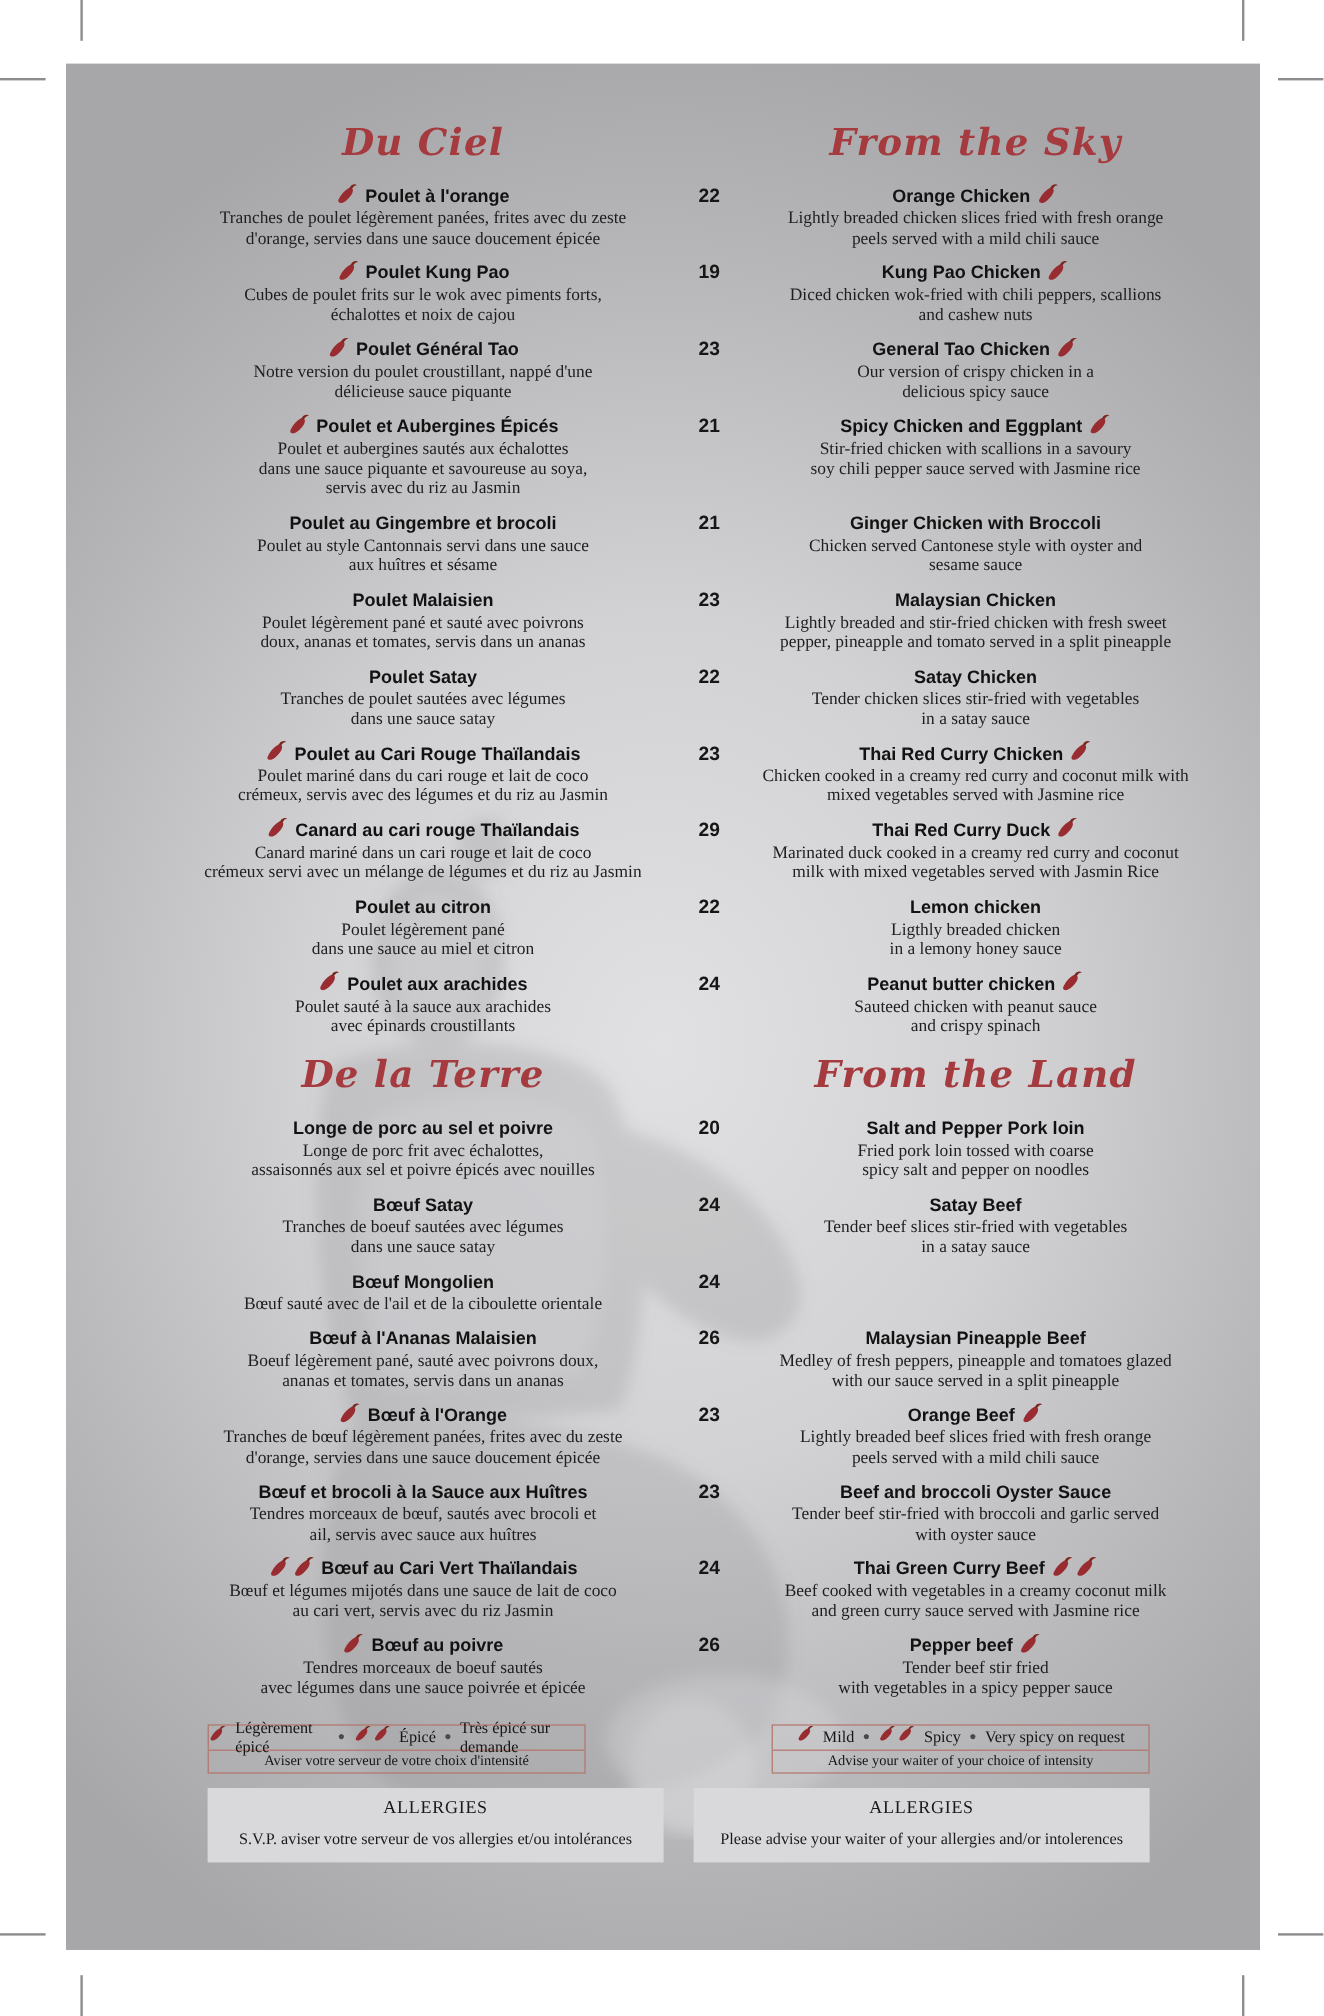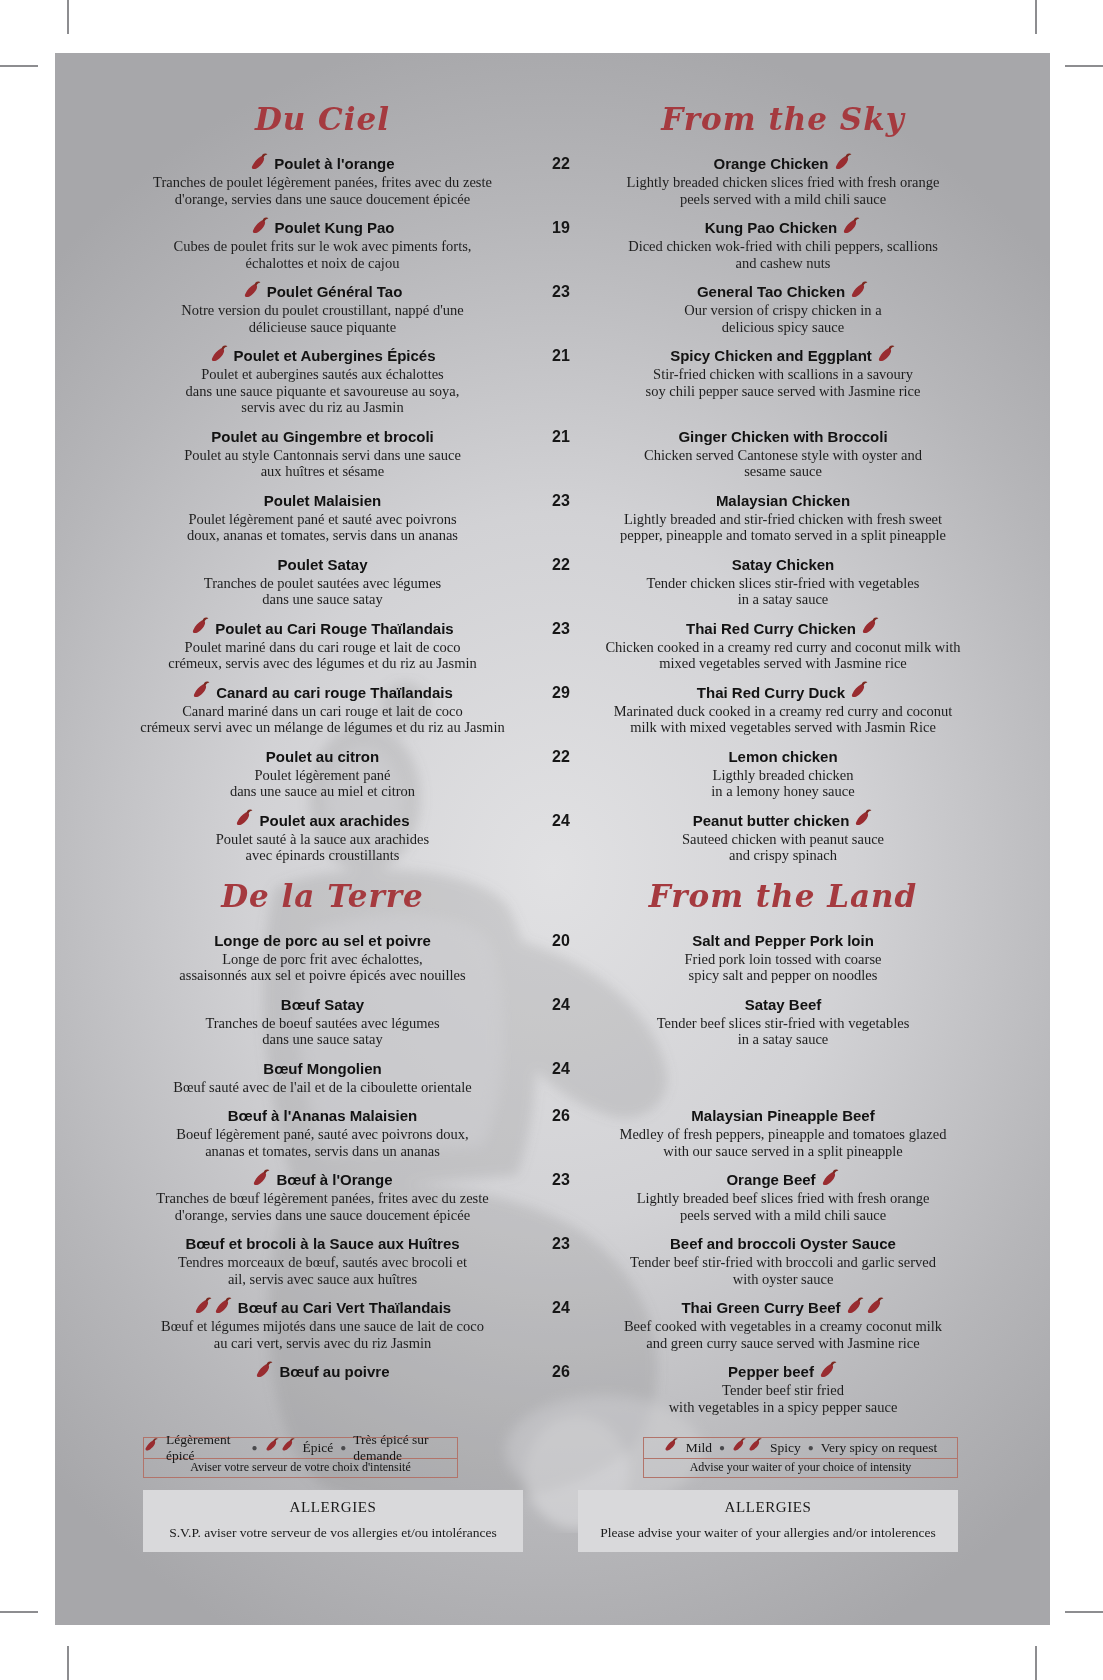--- a/index.html
+++ b/index.html
@@ -9,21 +9,21 @@
   
   .crop{position:absolute;background:#8d8d90;}
 
   
   .panel{position:absolute;left:55px;top:53px;width:995px;height:1572px;box-sizing:border-box;
          background:radial-gradient(ellipse 72% 54% at 50% 52%, #e1e1e3 0%, #d2d2d5 42%, #b6b6b9 78%, #a7a7aa 100%);
          overflow:hidden;}
 
   .statue{position:absolute;left:120px;top:620px;pointer-events:none;}
 
-  .content{position:relative;padding-top:38px;}
+  .content{position:relative;padding-top:38px;margin-left:30px;}
 
   .grid-row{display:grid;grid-template-columns:415px 62px 382px;padding-left:60px;box-sizing:border-box;}
 
   .sec-row{margin:6px 0 12px 0;}
   .sec-title{font-family:"DejaVu Serif",serif;font-style:italic;font-weight:700;
              font-size:31px;line-height:44px;color:#a53a3f;text-align:center;letter-spacing:1px;}
 
   .dish{margin-bottom:10px;}
   .dish-title{font-family:"Liberation Sans",sans-serif;font-weight:700;font-size:15px;line-height:21px;
               color:#121212;display:flex;align-items:center;justify-content:center;gap:5px;}
@@ -529,20 +529,22 @@
   <div class="grid-row dish">
     <div>
       <div class="dish-title">
               <span class="chilis">
                 <svg class="chili" viewBox="0 0 24 24">
                   <use href="#chili-shape"></use>
                 </svg>
               </span>
               <span class="t">Bœuf au poivre</span>
             </div>
+      <div class="dish-desc">Tendres morceaux de boeuf sautés
+avec légumes dans une sauce poivrée et épicée</div>
     </div>
     <div class="price">26</div>
     <div>
       <div class="dish-title">
               <span class="t">Pepper beef</span>
               <span class="chilis">
                 <svg class="chili" viewBox="0 0 24 24">
                   <use href="#chili-shape"></use>
                 </svg>
               </span>

